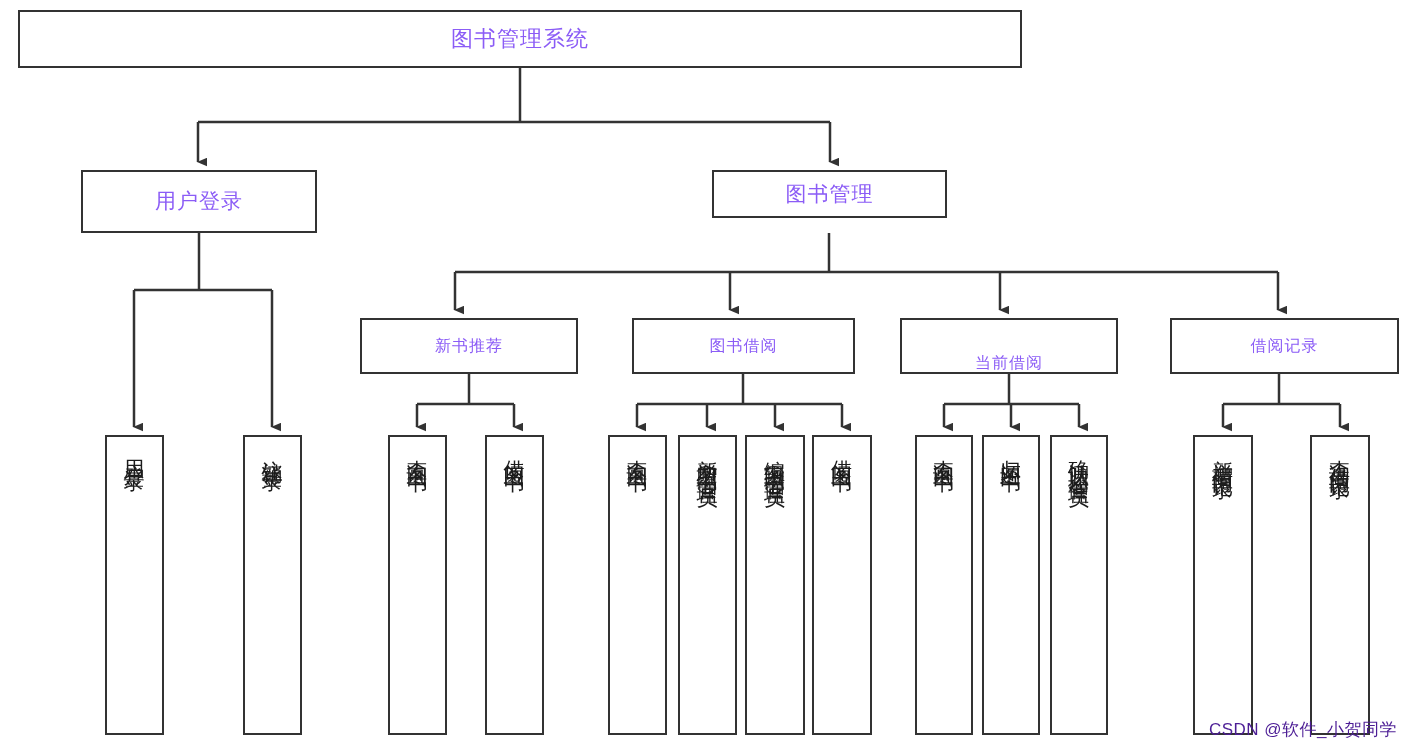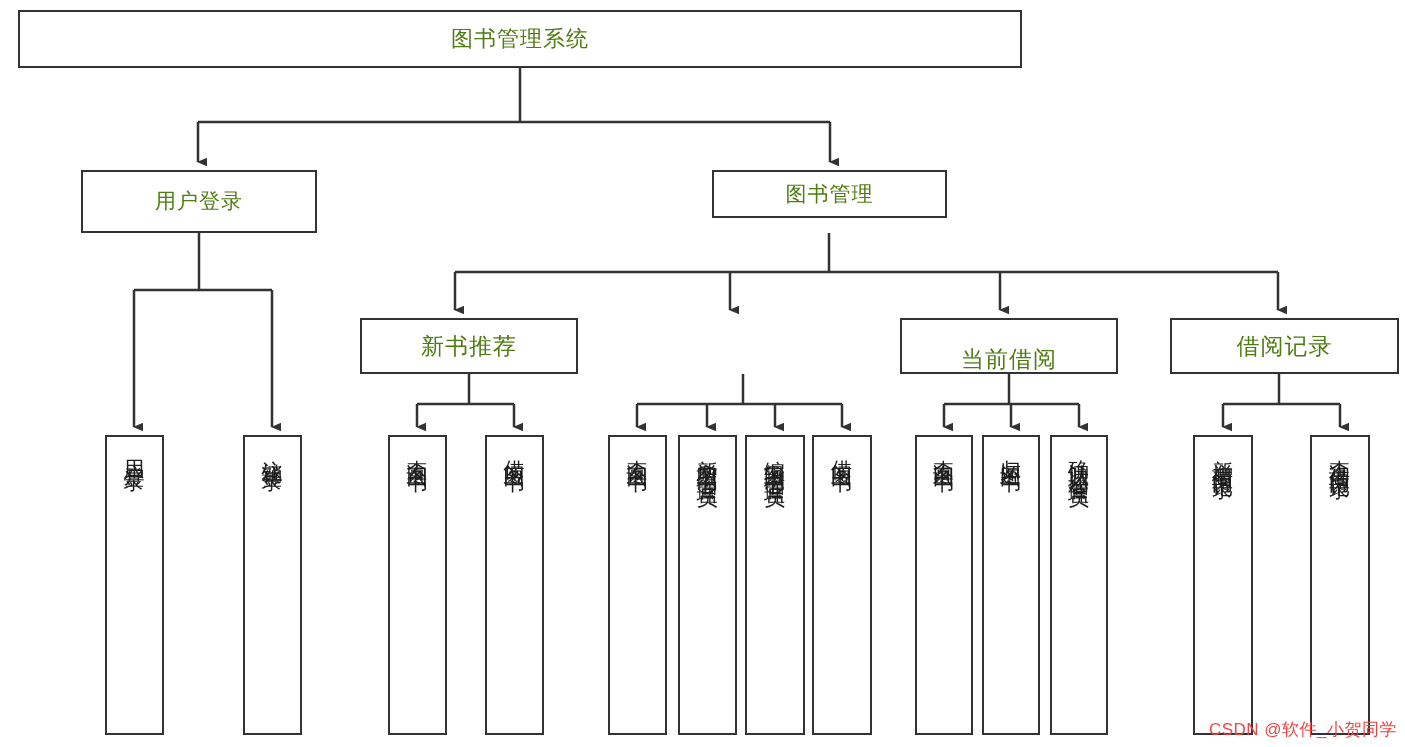--- a/index.html
+++ b/index.html
@@ -13,29 +13,29 @@
   .node-box{
     position:absolute;
     background:#ffffff;
     border:2.5px solid #333333;
     box-sizing:border-box;
     display:flex;
     align-items:center;
     justify-content:center;
   }
   .node-label{
-    color:#4d7c0f;
+    color:#8b5cf6;
     font-size:21px;
     letter-spacing:1px;
     white-space:nowrap;
     line-height:1.15;
   }
   .node-box.root .node-label{font-size:22px;}
   .node-box.level2 .node-label{font-size:21px;}
-  .node-box.level3 .node-label{font-size:23px;}
+  .node-box.level3 .node-label{font-size:16px;}
 
   .leaf-box{
     position:absolute;
     background:#ffffff;
     border:2.5px solid #333333;
     box-sizing:border-box;
     display:flex;
     align-items:flex-start;
     justify-content:center;
     padding-top:6px;
@@ -46,21 +46,21 @@
     color:#1c1c1c;
     font-size:21px;
     letter-spacing:4px;
     line-height:1.0;
     white-space:nowrap;
   }
 
   #watermark{
     position:absolute;
     right:8px;bottom:6px;
-    color:#ef4444;
+    color:#4c1d95;
     font-size:17px;
     letter-spacing:0.5px;
     white-space:nowrap;
     pointer-events:none;
     user-select:none;
   }
 </style>
 </head>
 <body>
 
@@ -124,20 +124,23 @@
   <div class="node-box level2" style="left: 81px; top: 170px; width: 236px; height: 63px;">
     <span class="node-label">用户登录</span>
   </div>
   <div class="node-box level2" style="left: 712px; top: 170px; width: 235px; height: 48px;">
     <span class="node-label">图书管理</span>
   </div>
 
   <div class="node-box level3" style="left: 360px; top: 318px; width: 218px; height: 56px;">
     <span class="node-label">新书推荐</span>
   </div>
+  <div class="node-box level3" style="left: 632px; top: 318px; width: 223px; height: 56px;">
+    <span class="node-label">图书借阅</span>
+  </div>
   <div class="node-box level3" style="left: 900px; top: 318px; width: 218px; height: 56px; align-items: flex-end;">
     <span class="node-label">当前借阅</span>
   </div>
   <div class="node-box level3" style="left: 1170px; top: 318px; width: 229px; height: 56px;">
     <span class="node-label">借阅记录</span>
   </div>
 
   <div class="leaf-box" style="left: 105px; top: 435px; width: 59px; height: 300px;">
     <span class="leaf-label">用户登录</span>
   </div>

